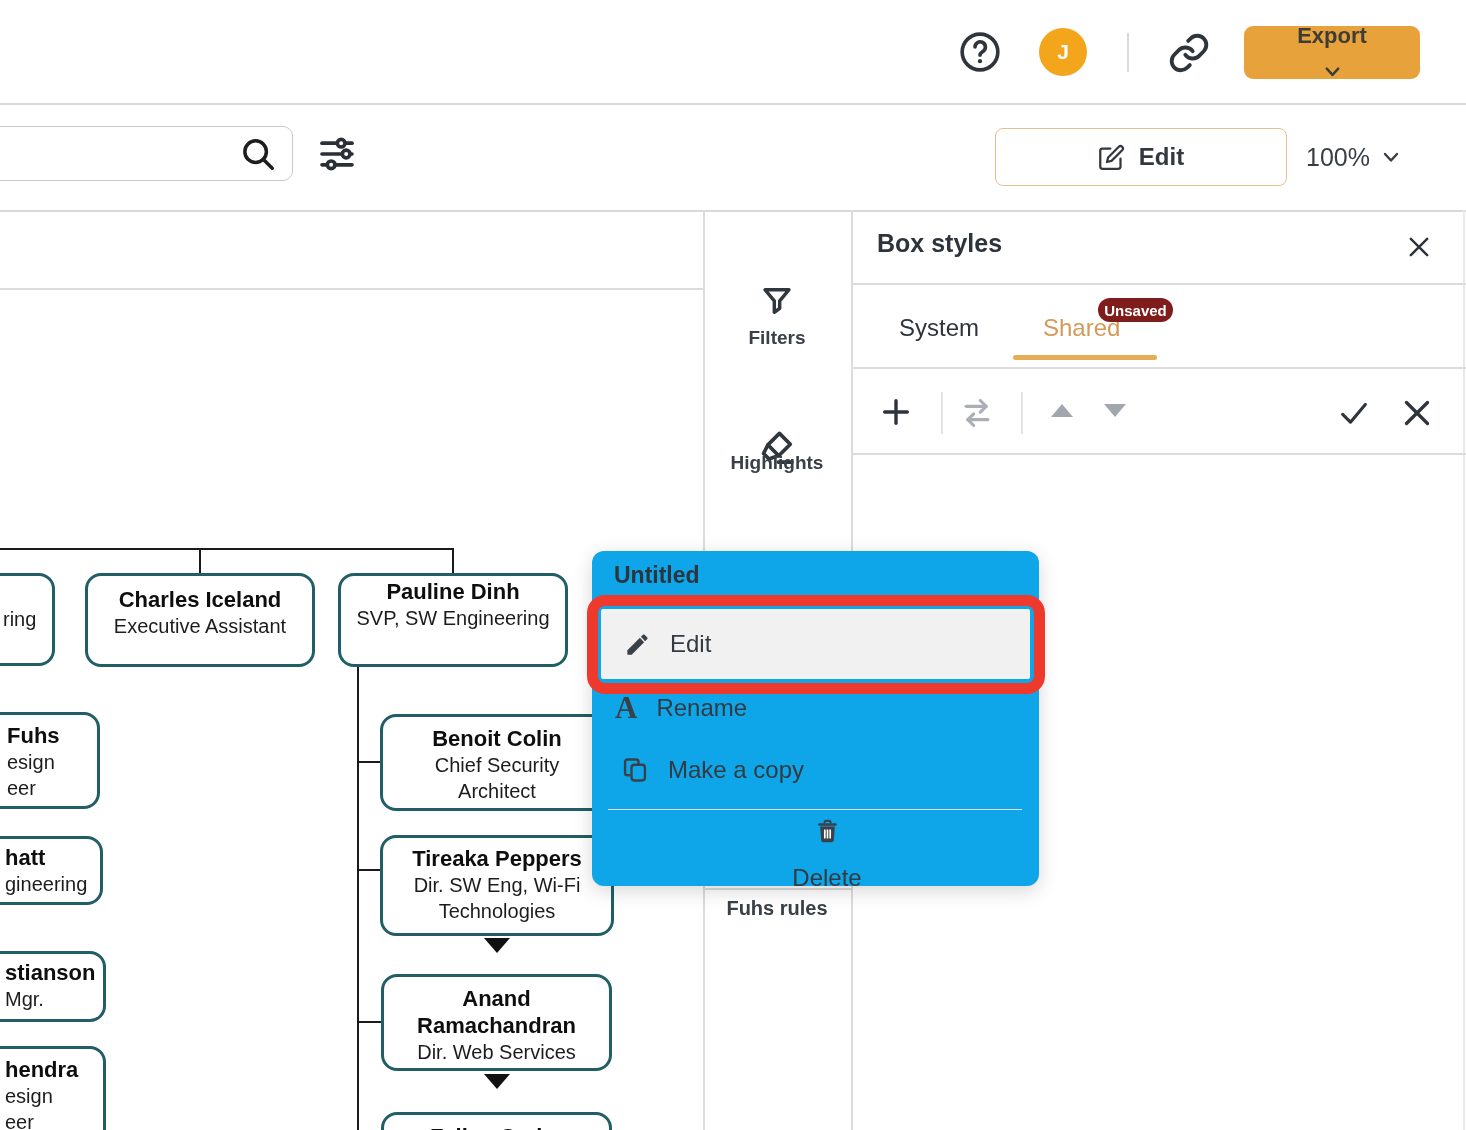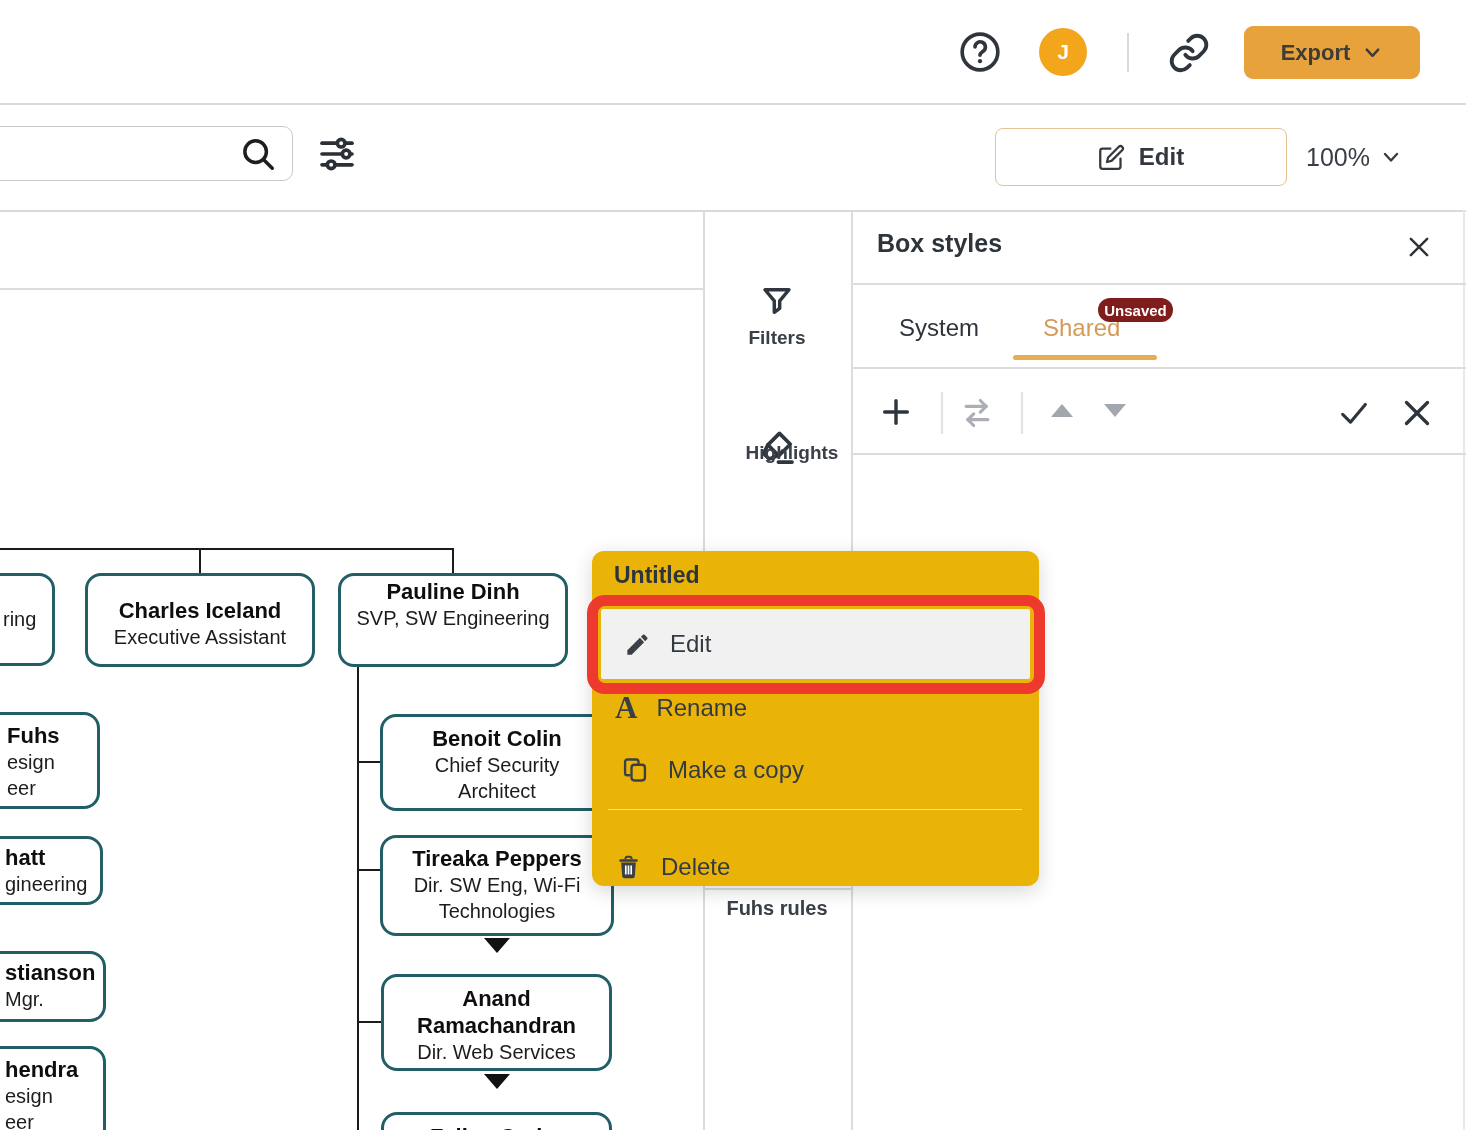--- a/index.html
+++ b/index.html
@@ -10,21 +10,21 @@
   
   .hline{position:absolute;background:#D9D9D9;height:1.5px;}
   .vline{position:absolute;background:#D9D9D9;width:1.5px;}
   
   .iconbtn{position:absolute;display:flex;align-items:center;justify-content:center;cursor:pointer;}
   .avatar{position:absolute;left:1039px;top:28px;width:48px;height:48px;border-radius:50%;
           background:#F3A61B;color:#fff;font-weight:bold;font-size:21px;
           display:flex;align-items:center;justify-content:center;}
   .export{position:absolute;left:1244px;top:26px;width:176px;height:53px;border-radius:9px;
           background:#E8A23C;display:flex;align-items:center;justify-content:center;gap:12px;
-          font-size:22px;font-weight:bold;color:#3E3C36;cursor:pointer;}
+          font-size:22px;font-weight:bold;color:#3E3C36;cursor:pointer;flex-direction:column;}
   
   .search{position:absolute;left:-12px;top:126px;width:305px;height:55px;background:#fff;
           border:1.5px solid #C9C9C9;border-radius:10px;box-sizing:border-box;
           font-size:20px;padding:0 48px 0 18px;outline:none;color:#333;}
   .editbtn{position:absolute;left:995px;top:128px;width:292px;height:58px;background:#fff;
            border:1.5px solid #E4C290;border-radius:8px;box-sizing:border-box;
            display:flex;align-items:center;justify-content:center;gap:14px;
            font-size:24px;font-weight:bold;color:#33383E;cursor:pointer;}
   .zoomctl{position:absolute;left:1306px;top:139px;height:36px;display:flex;align-items:center;
            gap:10px;font-size:25px;color:#383E45;cursor:pointer;}
@@ -48,21 +48,21 @@
   
   .cl{position:absolute;background:#1B1B1B;z-index:1;}
   .obox{position:absolute;background:#fff;border:3px solid #215E66;border-radius:16px;
         box-sizing:border-box;text-align:center;z-index:2;cursor:pointer;overflow:hidden;}
   .obox .nm{font-weight:bold;font-size:22px;line-height:27px;color:#0E0E0E;}
   .obox .tt{font-size:20px;line-height:26px;color:#1C1C1C;}
   .frag{position:absolute;text-align:left;white-space:nowrap;}
   .exp{position:absolute;width:0;height:0;border-left:13px solid transparent;
        border-right:13px solid transparent;border-top:15px solid #111;z-index:2;cursor:pointer;}
   
-  .menu{position:absolute;left:592px;top:551px;width:447px;height:335px;background:#eab308;
+  .menu{position:absolute;left:592px;top:551px;width:447px;height:335px;background:#0ea5e9;
         border-radius:12px;box-shadow:0 5px 20px rgba(0,0,0,.16);z-index:6;}
   .menutitle{position:absolute;left:22px;top:11px;font-size:23px;font-weight:bold;color:#2E343B;}
   .mi{position:absolute;left:0;width:100%;height:62px;display:flex;align-items:center;
       padding-left:23px;gap:19px;font-size:24px;color:#343A41;box-sizing:border-box;cursor:pointer;}
   .mi-edit{left:9px;top:58px;width:429px;height:70px;background:#F1F1F2;border-radius:2px;}
   .mdiv{position:absolute;left:16px;top:258px;width:414px;height:1px;background:#DFDFDF;}
   .renameA{font-family:"Liberation Serif",serif;font-size:31px;font-weight:600;line-height:28px;color:#3A4047;}
   .redbox{position:absolute;left:587px;top:595px;width:458px;height:99px;border:11px solid #EE3A2C;
           border-radius:18px;box-sizing:border-box;z-index:7;pointer-events:none;}
 </style>
@@ -161,21 +161,21 @@
     <div class="cl" style="left:452px;top:548px;width:2px;height:27px;"></div>
     <div class="cl" style="left:357px;top:665px;width:2px;height:465px;"></div>
     <div class="cl" style="left:357px;top:761px;width:24px;height:2px;"></div>
     <div class="cl" style="left:357px;top:869px;width:24px;height:2px;"></div>
     <div class="cl" style="left:357px;top:1021px;width:24px;height:2px;"></div>
 
     <div class="obox" style="left:-178px;top:573px;width:233px;height:93px;">
       <div class="frag tt" style="left:178px;top:30px;">ring</div>
     </div>
 
-    <div class="obox" style="left:85px;top:573px;width:230px;height:94px;padding-top:21px;">
+    <div class="obox" style="left:85px;top:573px;width:230px;height:94px;padding-top:10px;">
       <div class="nm">Charles Iceland</div>
       <div class="tt">Executive Assistant</div>
     </div>
 
     <div class="obox" style="left:338px;top:573px;width:230px;height:94px;padding-top:2px;">
       <div class="nm">Pauline Dinh</div>
       <div class="tt">SVP, SW Engineering</div>
     </div>
 
     <div class="obox" style="left:380px;top:714px;width:234px;height:97px;padding:8px 14px 0 14px;">
@@ -241,21 +241,21 @@
 
   <div class="iconbtn" style="left:756px;top:426px;width:42px;height:42px;">
     <span>
       <svg width="42" height="42" viewBox="0 0 24 24" fill="none" stroke="#30363D" stroke-width="2.1" stroke-linecap="round" stroke-linejoin="round">
         <path d="M13.4 4.2l6.2 6.2-6.6 6.6-6.2-6.2z"></path>
         <path d="M6.8 10.8l-2.5 4.9 3.2 3.2 5.5-2.1"></path>
         <line x1="12.8" y1="20.6" x2="20.6" y2="20.6"></line>
       </svg>
     </span>
   </div>
-  <div class="striplabel" style="top:442px;margin-left:15px;">Highlights</div>
+  <div class="striplabel" style="top:452px;">Highlights</div>
 
   <div class="hline" style="left:703px;top:888px;width:148px;background:#DCDCDC;"></div>
   <div class="striplabel" style="top:897px;font-size:20px;">Fuhs rules</div>
 
   <div class="paneltitle">Box styles</div>
   <div class="iconbtn" style="left:1404px;top:232px;width:30px;height:30px;">
     <span>
       <svg width="28" height="28" viewBox="0 0 24 24" fill="none" stroke="#2E343B" stroke-width="2.1" stroke-linecap="round">
         <line x1="5" y1="5" x2="19" y2="19"></line>
           <line x1="19" y1="5" x2="5" y2="19"></line>
@@ -333,21 +333,21 @@
         <svg width="28" height="28" viewBox="0 0 24 24" fill="none" stroke="#3A4047" stroke-width="2" stroke-linecap="round" stroke-linejoin="round">
           <rect x="9" y="7.5" width="11.5" height="13.5" rx="2.5"></rect>
           <path d="M15 7.5V5a2 2 0 0 0-2-2H5.5a2 2 0 0 0-2 2v9.5a2 2 0 0 0 2 2h1.8"></path>
         </svg>
       </span>
       <span>Make a copy</span>
     </div>
 
     <div class="mdiv"></div>
 
-    <div class="mi" style="top:285px;">
+    <div class="mi" style="top:267px;flex-direction:column;">
       <span>
         <svg width="27" height="27" viewBox="0 0 24 24">
           <path fill="#3A4047" d="M5.5 7.5h13l-.9 12.2a2 2 0 0 1-2 1.8H8.4a2 2 0 0 1-2-1.8L5.5 7.5z"></path>
           <rect x="3.8" y="4.6" width="16.4" height="2.3" rx="1.1" fill="#3A4047"></rect>
           <path d="M9.3 4.6V4a1.6 1.6 0 0 1 1.6-1.6h2.2A1.6 1.6 0 0 1 14.7 4v.6" fill="none" stroke="#3A4047" stroke-width="1.8"></path>
           <line x1="9.6" y1="10.2" x2="9.6" y2="18.2" stroke="#fff" stroke-width="1.5"></line>
           <line x1="12" y1="10.2" x2="12" y2="18.2" stroke="#fff" stroke-width="1.5"></line>
           <line x1="14.4" y1="10.2" x2="14.4" y2="18.2" stroke="#fff" stroke-width="1.5"></line>
         </svg>
       </span>

